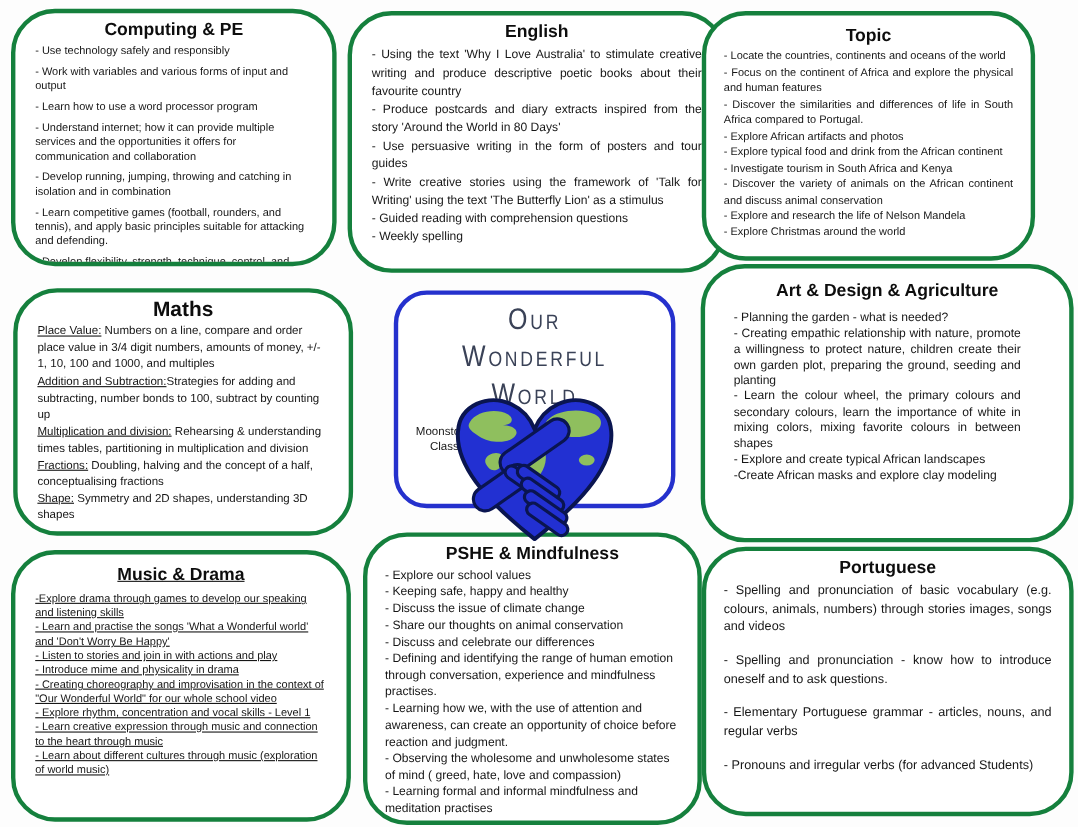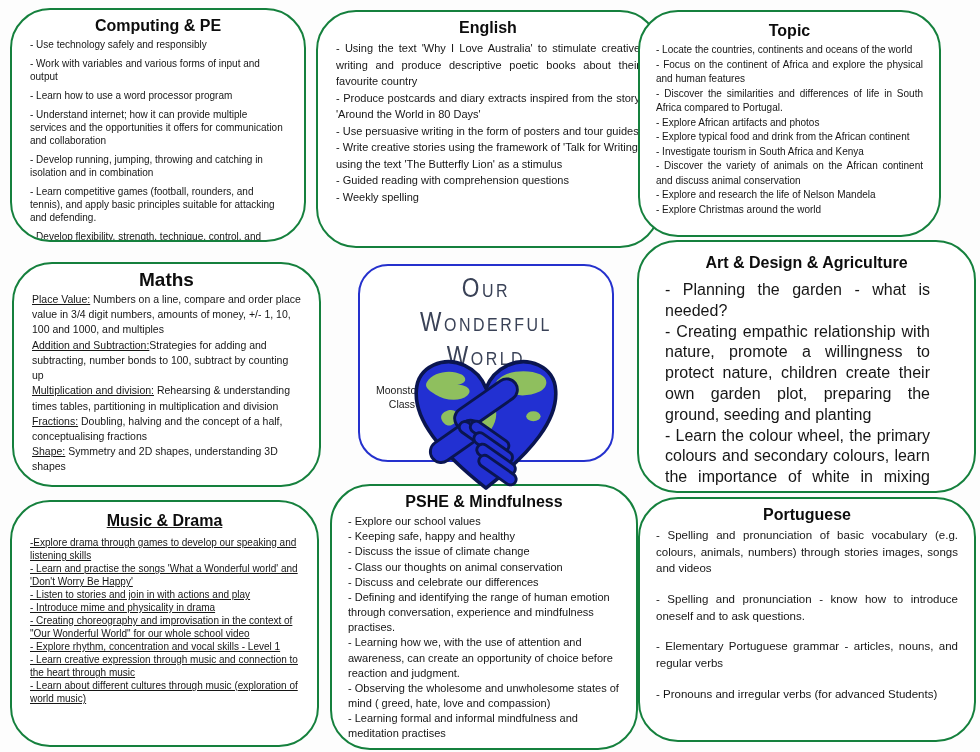--- a/index.html
+++ b/index.html
@@ -1,37 +1,37 @@
 <!DOCTYPE html>
 <html><head>
 <meta charset="utf-8">
 <style>
   html,body{margin:0;padding:0;background:#ffffff;}
   #page{position:relative;width:980px;height:752px;background:#fdfdfd;overflow:hidden;
         font-family:"Liberation Sans",sans-serif;color:#161616;}
-  .card{position:absolute;background:#fff;border:2px solid #15803d;border-radius:40px;
+  .card{position:absolute;background:#fff;border:4px solid #15803d;border-radius:40px;
         box-sizing:border-box;overflow:hidden;}
   .card h2{margin:7px 10px 3px;text-align:center;font-size:16px;font-weight:700;color:#0d0d0d;}
   .body{padding:0 18px;}
   .li{margin:0;}
   
   #box-computing{left:10px;top:8px;width:296px;height:234px;}
   #box-computing .body{font-size:10px;line-height:1.3;}
   #box-computing .li{margin-bottom:6px;}
   #box-english{left:316px;top:10px;width:344px;height:238px;}
   #box-english .body{font-size:11px;line-height:1.5;text-align:justify;}
   #box-topic{left:638px;top:10px;width:303px;height:227px;}
   #box-topic .body{font-size:10px;line-height:1.45;text-align:justify;padding:0 16px;}
   #box-topic h2{margin-top:10px;}
   #box-maths{left:12px;top:262px;width:309px;height:225px;}
   #box-maths h2{font-size:19px;margin:5px 10px 1px;}
   #box-maths .body{font-size:10.5px;line-height:1.45;}
   #box-art{left:637px;top:240px;width:339px;height:253px;}
   #box-art h2{margin-top:12px;margin-bottom:8px;}
-  #box-art .body{font-size:16px;line-height:1.3;text-align:justify;padding:0 44px 0 26px;}
+  #box-art .body{font-size:11px;line-height:1.3;text-align:justify;padding:0 44px 0 26px;}
   #box-music{left:10px;top:500px;width:309px;height:247px;text-decoration:underline;}
   #box-music h2{margin-top:10px;margin-bottom:6px;}
   #box-music .body{font-size:10px;line-height:1.3;}
   #box-pshe{left:330px;top:484px;width:308px;height:266px;}
   #box-pshe .body{font-size:11px;line-height:1.38;padding:0 16px;}
   #box-portuguese{left:638px;top:497px;width:338px;height:245px;}
   #box-portuguese .body{font-size:11.5px;line-height:1.45;text-align:justify;padding:0 16px;}
   #box-portuguese .li{margin-bottom:14px;}
   
   #box-center{left:358px;top:264px;width:256px;height:198px;border-color:#2531cd;
@@ -152,21 +152,21 @@
         <p class="li">- Learn about different cultures through music (exploration of world music)</p>
       </div>
   </section>
 
   <section class="card" id="box-pshe">
     <h2>PSHE &amp; Mindfulness</h2>
     <div class="body">
         <p class="li">- Explore our school values</p>
         <p class="li">- Keeping safe, happy and healthy</p>
         <p class="li">- Discuss the issue of climate change</p>
-        <p class="li">- Class our thoughts on animal conservation</p>
+        <p class="li">- Share our thoughts on animal conservation</p>
         <p class="li">- Discuss and celebrate our differences</p>
         <p class="li">- Defining and identifying the range of human emotion through conversation, experience and mindfulness practises.</p>
         <p class="li">- Learning how we, with the use of attention and awareness, can create an opportunity of choice before reaction and judgment.</p>
         <p class="li">- Observing the wholesome and unwholesome states of mind ( greed, hate, love and compassion)</p>
         <p class="li">- Learning formal and informal mindfulness and meditation practises</p>
       </div>
   </section>
 
   <section class="card" id="box-portuguese">
     <h2>Portuguese</h2>

